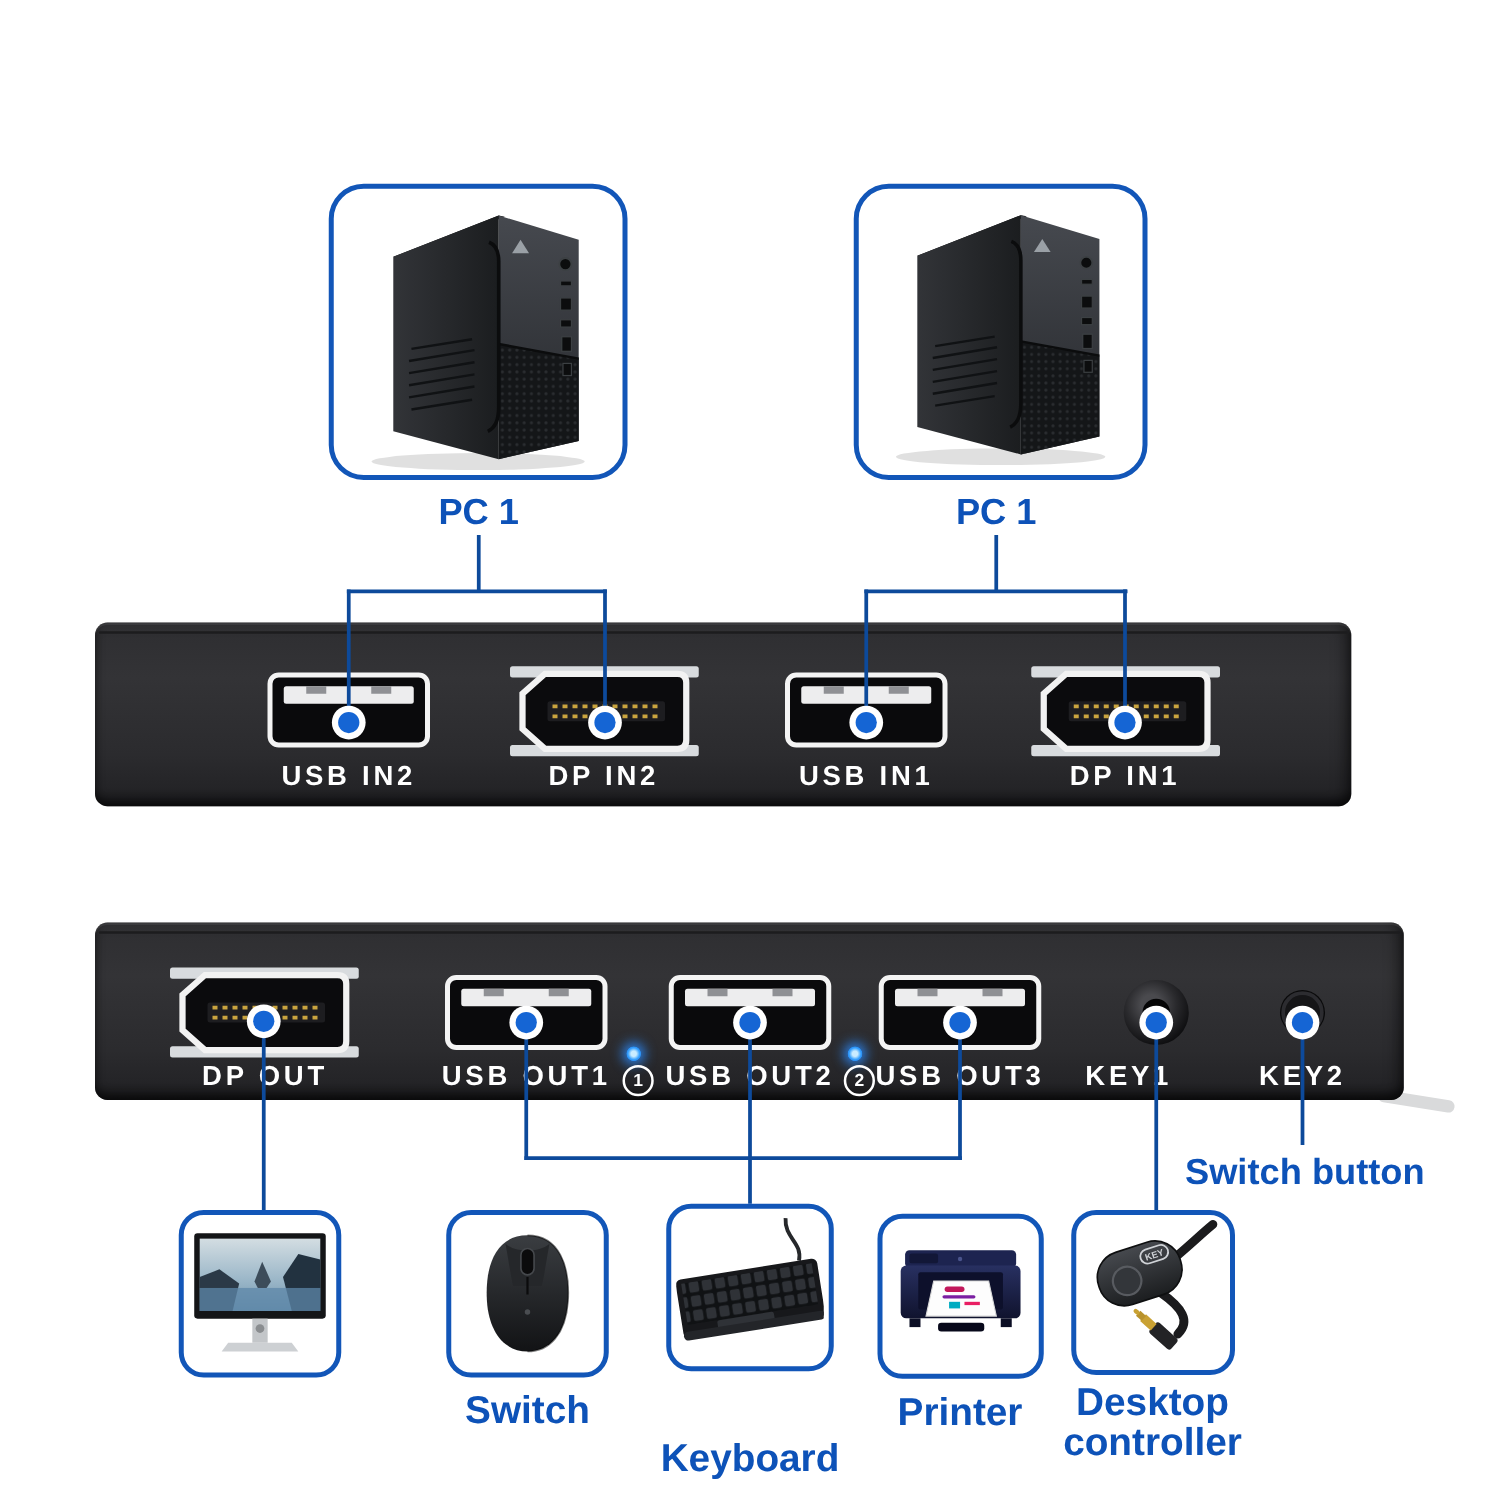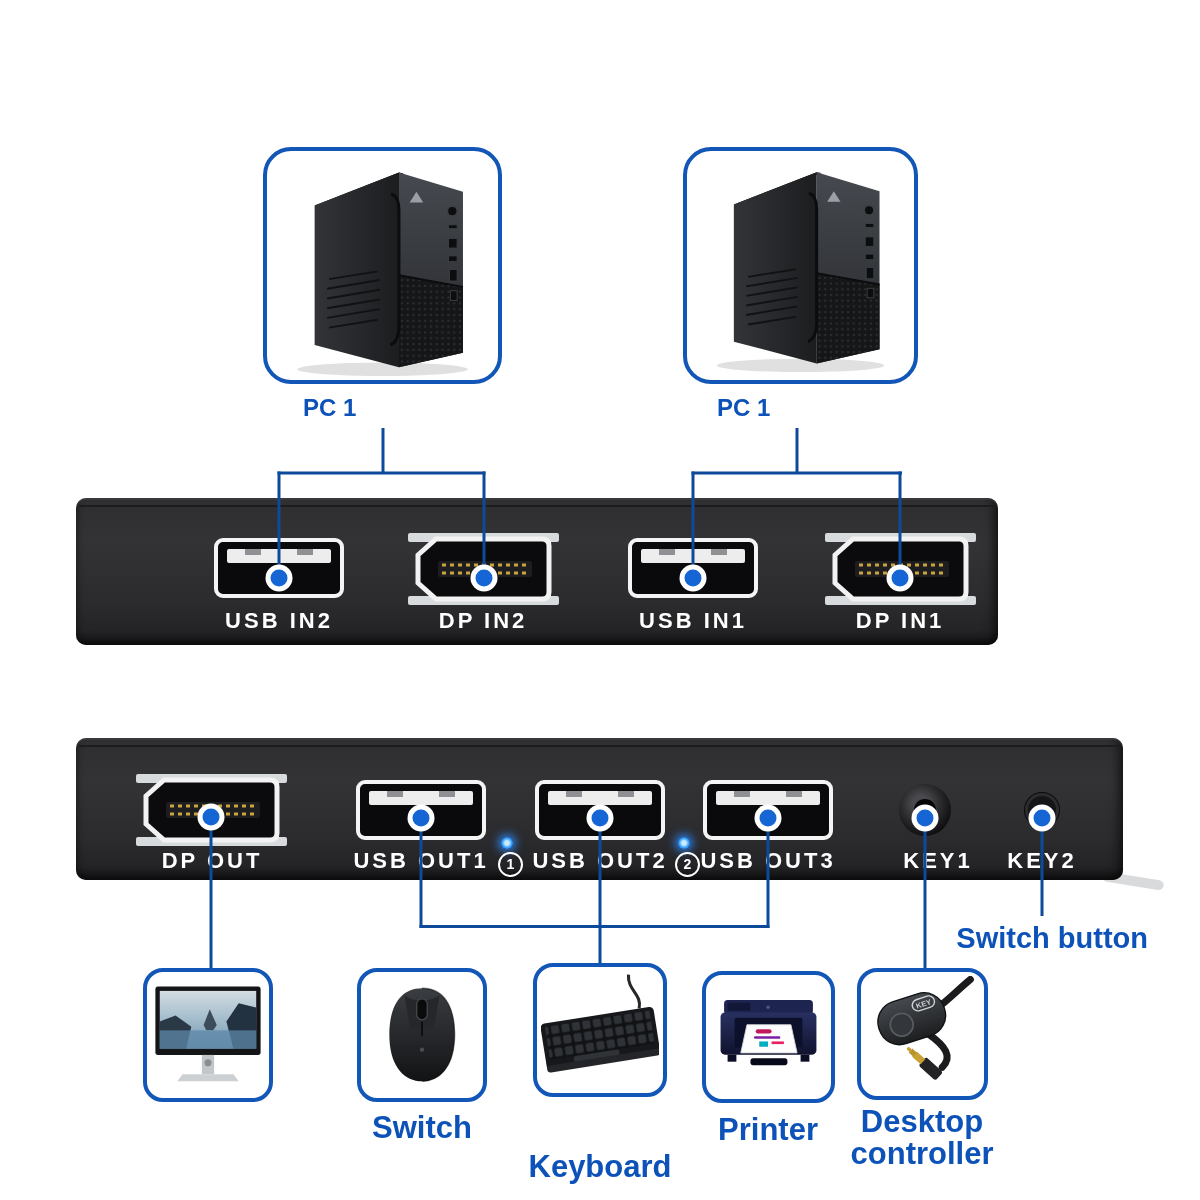--- a/index.html
+++ b/index.html
@@ -4,23 +4,23 @@
 <style>
   html,body{margin:0;padding:0;background:#fff;}
   .stage{position:relative;width:1200px;height:1200px;background:#fff;overflow:hidden;
          font-family:"Liberation Sans",sans-serif;}
   .title{position:absolute;left:0;top:36px;width:1200px;margin:0;text-align:center;
          font-size:58px;font-weight:bold;color:#1160c8;letter-spacing:1px;}
   
   .card{position:absolute;background:#fff;border:4px solid #1256b8;box-sizing:border-box;}
   .pc-card{border-radius:28px;}
   .periph-card{border-radius:20px;}
-  .pc-label{position:absolute;text-align:left;color:#0d52b8;font-weight:bold;font-size:24px;}
+  .pc-label{position:absolute;text-align:center;color:#0d52b8;font-weight:bold;font-size:29px;}
   .periph-label{position:absolute;text-align:center;color:#0d52b8;font-weight:bold;font-size:31px;line-height:32px;}
-  .annotation{position:absolute;text-align:right;color:#0d52b8;font-weight:bold;font-size:29px;}
+  .annotation{position:absolute;text-align:left;color:#0d52b8;font-weight:bold;font-size:29px;}
   
   .device{position:absolute;border-radius:10px;box-sizing:border-box;
     background:linear-gradient(180deg,#39393c 0%,#2f2f32 7%,#333336 30%,#2b2b2e 72%,#242427 90%,#19191b 100%);
     box-shadow:inset 0 2px 0 rgba(255,255,255,.07), inset 0 -4px 8px rgba(0,0,0,.55), inset -6px 0 10px rgba(0,0,0,.35);}
   .device::before{content:'';position:absolute;left:3px;right:3px;top:7px;height:2px;background:#1c1c1e;border-radius:2px;}
   .port-label{position:absolute;transform:translateX(-50%);color:#fff;font-weight:bold;
     font-size:22px;letter-spacing:3px;white-space:nowrap;}
   
   .usb-port{position:absolute;width:130px;height:60px;border:4px solid #f4f4f4;border-radius:9px;
     background:#0a0a0c;box-sizing:border-box;}
@@ -119,21 +119,21 @@
         <rect x="183" y="104" width="9" height="6"></rect>
           <rect x="184" y="118" width="8" height="12"></rect>
         <rect x="185" y="140" width="7" height="10"></rect>
       </g>
     </svg>
   </div>
   <div class="pc-label" style="left:717px;top:394px;width:160px">PC 1</div>
 
   <div class="cable" style="left:1102px;top:876px"></div>
 
-  <div class="device" style="left:76px;top:498px;width:922px;height:147px">
+  <div class="device" style="left:76px;top:498px;width:1005px;height:147px">
     <div class="usb-port" style="left:138px;top:40px">
         <div class="usb-tongue"></div>
       </div>
     <svg class="dp-port" style="left:320px;top:33px" width="175" height="76" viewBox="0 0 175 76">
       <rect x="12" y="2" width="151" height="9" rx="2" fill="#d8dbde"></rect>
       <rect x="12" y="65" width="151" height="9" rx="2" fill="#d8dbde"></rect>
       <path d="M40,8 H146 Q153,8 153,15 V61 Q153,68 146,68 H40 L22,52 V24 Z" fill="#0b0b0d" stroke="#f2f2f2" stroke-width="5"></path>
       <rect x="42" y="30" width="94" height="16" rx="2" fill="#1d1d20"></rect>
       <line x1="46" y1="34" x2="132" y2="34" stroke="#c9a43f" stroke-width="3" stroke-dasharray="4 4"></line>
       <line x1="46" y1="42" x2="132" y2="42" stroke="#c9a43f" stroke-width="3" stroke-dasharray="4 4"></line>
@@ -178,21 +178,21 @@
 
     <div class="led" style="left:425px;top:99px"></div>
     <div class="led" style="left:602px;top:99px"></div>
     <span class="circled" style="left:422px;top:114px">1</span>
     <span class="circled" style="left:599px;top:114px">2</span>
 
     <span class="port-label" style="left:136px;top:110px">DP OUT</span>
     <span class="port-label" style="left:345px;top:110px">USB OUT1</span>
     <span class="port-label" style="left:524px;top:110px">USB OUT2</span>
     <span class="port-label" style="left:692px;top:110px">USB OUT3</span>
-    <span class="port-label" style="left:862px;top:110px">KEY1</span>
+    <span class="port-label" style="left:827px;top:110px">KEY1</span>
     <span class="port-label" style="left:966px;top:110px">KEY2</span>
   </div>
 
   <svg class="lines" width="1200" height="1200" viewBox="0 0 1200 1200">
     <g stroke="#0d4a9b" stroke-width="3">
       <line x1="383" y1="428" x2="383" y2="474"></line>
       <line x1="277.5" y1="473" x2="485.5" y2="473"></line>
       <line x1="279" y1="471.5" x2="279" y2="578"></line>
       <line x1="484" y1="471.5" x2="484" y2="578"></line>
       <line x1="797" y1="428" x2="797" y2="474"></line>

